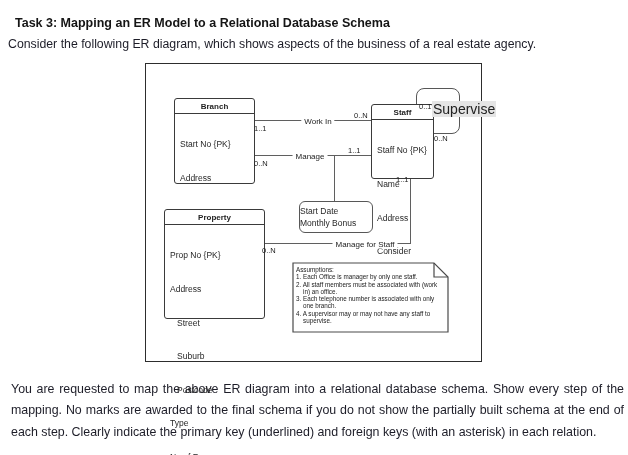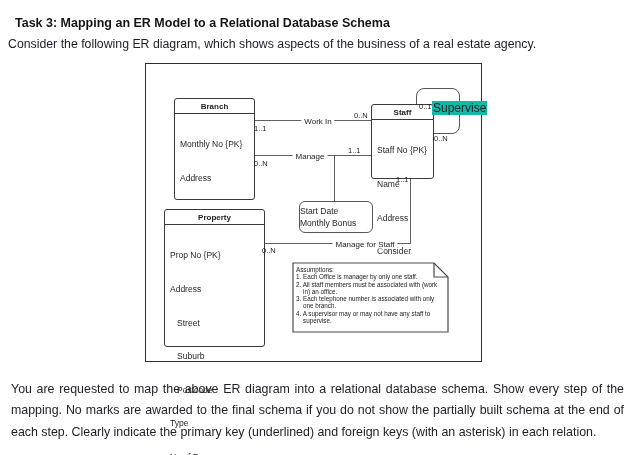--- a/index.html
+++ b/index.html
@@ -53,22 +53,22 @@
     border:1.3px solid #575757;border-radius:6px;background:#fff;
     box-sizing:border-box;z-index:2;
     font-size:8.5px;line-height:11.5px;color:#272727;padding:4px 0 0 0;
   }
   .rel-label{
     position:absolute;transform:translate(-50%,-50%);
     background:#fff;padding:0 3px;font-size:8px;color:#222;
     z-index:3;white-space:nowrap;margin-left:7px;
   }
   .supervise-label{
-    position:absolute;left:286px;top:37px;background:#14b8a6;
-    font-size:12px;color:#222;z-index:3;white-space:nowrap;padding:0 1px;
+    position:absolute;left:286px;top:37px;background:#e5e5e5;
+    font-size:14px;color:#222;z-index:3;white-space:nowrap;padding:0 1px;
   }
   .card{
     position:absolute;font-size:7.5px;color:#222;z-index:3;white-space:nowrap;
   }
   .note{position:absolute;left:146px;top:198px;width:157px;height:71px;z-index:2;}
   .note svg{position:absolute;left:0;top:0;}
   .note-text{
     position:absolute;left:4px;top:4px;width:148px;
     font-size:6.3px;line-height:7.3px;color:#222;
   }
@@ -85,44 +85,44 @@
   <div class="diagram">
 
     <div class="hline" style="left:108px;top:56px;width:118px;"></div>
     <div class="hline" style="left:108px;top:91px;width:118px;"></div>
     <div class="vline" style="left:188px;top:91px;height:46px;"></div>
     <div class="vline" style="left:264px;top:114px;height:65px;"></div>
     <div class="hline" style="left:118px;top:179px;width:147px;"></div>
 
     <div class="loop"></div>
 
-    <div class="entity" style="left:28px;top:34px;width:81px;height:102px;">
+    <div class="entity" style="left:28px;top:34px;width:81px;height:86px;">
       <div class="entity-header">Branch</div>
       <div class="entity-attrs">
-        <div>Monthly No {PK}</div>
+        <div>Start No {PK}</div>
         <div>Address</div>
         <div>   Street</div>
         <div>   Suburb</div>
         <div>   Postcode</div>
         <div>Telephone [0..3]</div>
       </div>
     </div>
 
     <div class="entity" style="left:225px;top:40px;width:63px;height:75px;">
       <div class="entity-header">Staff</div>
       <div class="entity-attrs">
         <div>Staff No {PK}</div>
         <div>Name</div>
         <div>Address</div>
         <div>Consider</div>
         <div>Salary</div>
       </div>
     </div>
 
-    <div class="entity" style="left:18px;top:145px;width:101px;height:138px;">
+    <div class="entity" style="left:18px;top:145px;width:101px;height:110px;">
       <div class="entity-header">Property</div>
       <div class="entity-attrs">
         <div>Prop No {PK}</div>
         <div>Address</div>
         <div>   Street</div>
         <div>   Suburb</div>
         <div>   Postcode</div>
         <div>Type</div>
         <div>No of Rooms</div>
         

